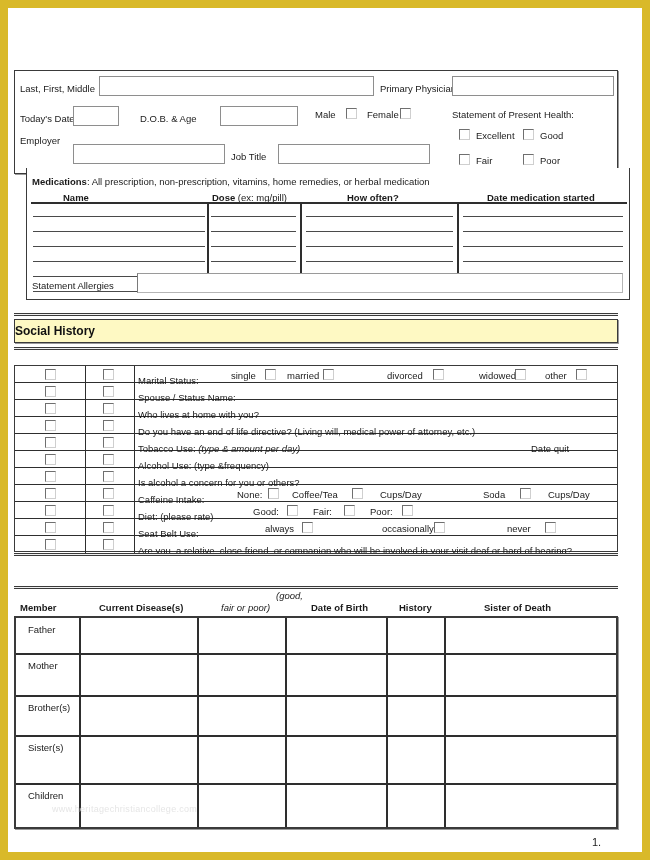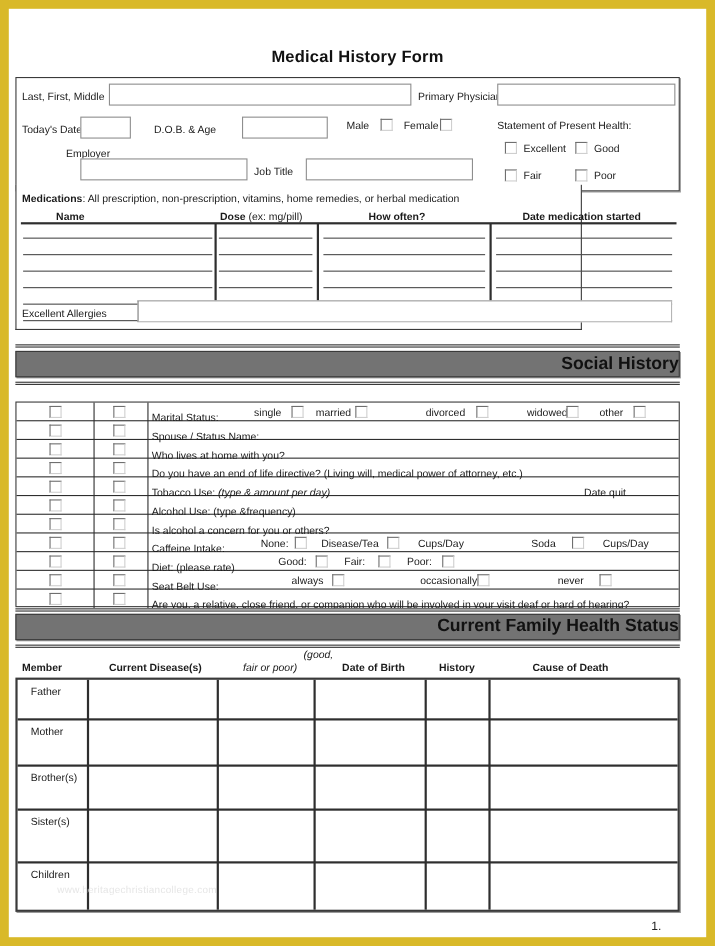--- a/index.html
+++ b/index.html
@@ -51,24 +51,24 @@
     border-right-color: #cfcfcf;
     background: #fff;
   }
 
   .abs { position: absolute; }
 
   
   .sect-bar {
     position: absolute;
     border: 1px solid #3a3a3a;
-    background: #737373;
-    text-align: right;
+    background: #fef9c3;
+    text-align: left;
     font-weight: bold;
-    font-size: 16px;
+    font-size: 12px;
     color: #111;
     line-height: 22px;
     box-shadow: 1px 1px 0 #9a9a9a;
   }
   .dbl-rule {
     position:absolute;
     border-top: 1px solid #3a3a3a;
     border-bottom: 1px solid #3a3a3a;
     height: 3px;
     background: #efefef;
@@ -90,63 +90,62 @@
     position: absolute;
     font-size: 11px;
     color: #222;
   }
 </style>
 </head>
 <body>
 
 <div class="page">
 
-  <div class="title">Medical History Form</div>
 
   <div class="frame" style="left:6px; top:62px; width:604px; height:104px;">
 
     <div class="abs lbl" style="left:5px; top:12px;">Last, First, Middle</div>
     <div class="ibox" style="left:84px; top:5px; width:275px; height:20px;"></div>
 
     <div class="abs lbl" style="left:365px; top:12px;">Primary Physician</div>
     <div class="ibox" style="left:437px; top:5px; width:162px; height:20px;"></div>
 
     <div class="abs lbl" style="left:5px; top:42px;">Today's Date</div>
     <div class="ibox" style="left:58px; top:35px; width:46px; height:20px;"></div>
 
     <div class="abs lbl" style="left:125px; top:42px;">D.O.B. &amp; Age</div>
     <div class="ibox" style="left:205px; top:35px; width:78px; height:20px;"></div>
 
     <div class="abs lbl" style="left:300px; top:38px;">Male</div>
     <div class="cbox" style="left:331px; top:37px;"></div>
     <div class="abs lbl" style="left:352px; top:38px;">Female</div>
     <div class="cbox" style="left:385px; top:37px;"></div>
 
-    <div class="abs lbl" style="left:5px; top:64px;margin-left:40px;">Employer</div>
+    <div class="abs lbl" style="left:5px; top:64px;">Employer</div>
     <div class="ibox" style="left:58px; top:73px; width:152px; height:20px;"></div>
 
     <div class="abs lbl" style="left:216px; top:80px;">Job Title</div>
     <div class="ibox" style="left:263px; top:73px; width:152px; height:20px;"></div>
 
     <div class="abs lbl" style="left:437px; top:38px;">Statement of Present Health:</div>
 
     <div class="cbox" style="left:444px; top:58px;"></div>
     <div class="abs lbl" style="left:461px; top:59px;">Excellent</div>
 
     <div class="cbox" style="left:508px; top:58px;"></div>
     <div class="abs lbl" style="left:525px; top:59px;">Good</div>
 
     <div class="cbox" style="left:444px; top:83px;"></div>
     <div class="abs lbl" style="left:461px; top:84px;">Fair</div>
 
     <div class="cbox" style="left:508px; top:83px;"></div>
     <div class="abs lbl" style="left:525px; top:84px;">Poor</div>
   </div>
 
-  <div class="frame" style="left:6px; top:160px; width:515px; height:132px; border-top:none; box-shadow:none;">
+  <div class="frame" style="left:18px; top:160px; width:604px; height:132px; border-top:none; box-shadow:none;">
 
     <div class="abs" style="left:5px; top:3px;">
       <span class="lbl-b">Medications</span><span class="lbl">: All prescription, non-prescription, vitamins, home remedies, or herbal medication</span>
     </div>
 
     <div class="abs" style="left:36px; top:19px;">
       <span class="lbl-b">Name</span>
     </div>
     <div class="abs" style="left:185px; top:19px;">
       <span class="lbl-b">Dose</span><span class="lbl"> (ex: mg/pill)</span>
@@ -184,21 +183,21 @@
         <div class="hline-thin" style="left: 6px; top: 108px; width: 172px;"></div>
         <div class="hline-thin" style="left: 184px; top: 108px; width: 85px;"></div>
         <div class="hline-thin" style="left: 279px; top: 108px; width: 147px;"></div>
         <div class="hline-thin" style="left: 436px; top: 108px; width: 160px;"></div>
         <div class="hline-thin" style="left: 6px; top: 123px; width: 172px;"></div>
         <div class="hline-thin" style="left: 184px; top: 123px; width: 85px;"></div>
         <div class="hline-thin" style="left: 279px; top: 123px; width: 147px;"></div>
         <div class="hline-thin" style="left: 436px; top: 123px; width: 160px;"></div>
       </div>
 
-    <div class="abs lbl" style="left:5px; top:112px;">Excellent Allergies</div>
+    <div class="abs lbl" style="left:5px; top:112px;">Statement Allergies</div>
     <div class="ibox" style="left:110px; top:105px; width:486px; height:20px; border-color:#b5b5b5; border-left-color:#7a7a7a; border-top-color:#9a9a9a;"></div>
   </div>
 
   <div class="dbl-rule" style="left:6px; top:305px; width:604px;"></div>
 
   <div class="sect-bar" style="left:6px; top:311px; width:604px; height:24px;">Social History</div>
 
   <div class="dbl-rule" style="left:6px; top:339px; width:604px;"></div>
 
   <div class="abs" style="left:6px; top:344px; width:604px; height:14px;margin-top:33px;">
@@ -259,21 +258,21 @@
         <div class="cbox" style="left: 308px; top: 3px;"></div>
         <div class="abs lbl" style="left: 372px; top: 4px;">divorced</div>
         <div class="cbox" style="left: 418px; top: 3px;"></div>
         <div class="abs lbl" style="left: 464px; top: 4px;">widowed</div>
         <div class="cbox" style="left: 500px; top: 3px;"></div>
         <div class="abs lbl" style="left: 530px; top: 4px;">other</div>
         <div class="cbox" style="left: 561px; top: 3px;"></div>
         <div class="abs lbl" style="left: 516px; top: 77px;">Date quit</div>
         <div class="abs lbl" style="left: 222px; top: 123px;">None:</div>
         <div class="cbox" style="left: 253px; top: 122px;"></div>
-        <div class="abs lbl" style="left: 277px; top: 123px;">Disease/Tea</div>
+        <div class="abs lbl" style="left: 277px; top: 123px;">Coffee/Tea</div>
         <div class="cbox" style="left: 337px; top: 122px;"></div>
         <div class="abs lbl" style="left: 365px; top: 123px;">Cups/Day</div>
         <div class="abs lbl" style="left: 468px; top: 123px;">Soda</div>
         <div class="cbox" style="left: 505px; top: 122px;"></div>
         <div class="abs lbl" style="left: 533px; top: 123px;">Cups/Day</div>
         <div class="abs lbl" style="left: 238px; top: 140px;">Good:</div>
         <div class="cbox" style="left: 272px; top: 139px;"></div>
         <div class="abs lbl" style="left: 298px; top: 140px;">Fair:</div>
         <div class="cbox" style="left: 329px; top: 139px;"></div>
         <div class="abs lbl" style="left: 355px; top: 140px;">Poor:</div>
@@ -282,34 +281,33 @@
         <div class="cbox" style="left: 287px; top: 156px;"></div>
         <div class="abs lbl" style="left: 367px; top: 157px;">occasionally</div>
         <div class="cbox" style="left: 419px; top: 156px;"></div>
         <div class="abs lbl" style="left: 492px; top: 157px;">never</div>
         <div class="cbox" style="left: 530px; top: 156px;"></div>
       </div>
   </div>
 
   <div class="dbl-rule" style="left:6px; top:545px; width:604px;"></div>
 
-  <div class="sect-bar" style="left:6px; top:550px; width:604px; height:24px;">Current Family Health Status</div>
 
   <div class="dbl-rule" style="left:6px; top:578px; width:604px;"></div>
 
   <div class="abs" style="left:6px; top:582px; width:604px; height:25px;">
     <span class="lbl-b abs" style="left:190px; top:0px;margin-top:48px;">Health Status</span>
     <span class="lbl ital abs" style="left:262px; top:0px;"> (good,</span>
     <span class="lbl ital abs" style="left:207px; top:12px;">fair or poor)</span>
 
     <span class="lbl-b abs" style="left:6px; top:12px;">Member</span>
     <span class="lbl-b abs" style="left:85px; top:12px;text-align:right;">Current Disease(s)</span>
     <span class="lbl-b abs" style="left:297px; top:12px;">Date of Birth</span>
     <span class="lbl-b abs" style="left:385px; top:12px;">History</span>
-    <span class="lbl-b abs" style="left:470px; top:12px;">Cause of Death</span>
+    <span class="lbl-b abs" style="left:470px; top:12px;">Sister of Death</span>
   </div>
 
   <div class="frame" style="left:6px; top:608px; width:604px; height:213px; box-shadow:1px 1px 0 #9a9a9a; border-width:2px;">
     <div class="vline" style="left:63px; top:0; height:209px; width:2px;"></div>
     <div class="vline" style="left:181px; top:0; height:209px; width:2px;"></div>
     <div class="vline" style="left:269px; top:0; height:209px; width:2px;"></div>
     <div class="vline" style="left:370px; top:0; height:209px; width:2px;"></div>
     <div class="vline" style="left:428px; top:0; height:209px; width:2px;"></div>
     <div id="family-rows">
         <div class="abs lbl" style="left: 12px; top: 6px;">Father</div>

